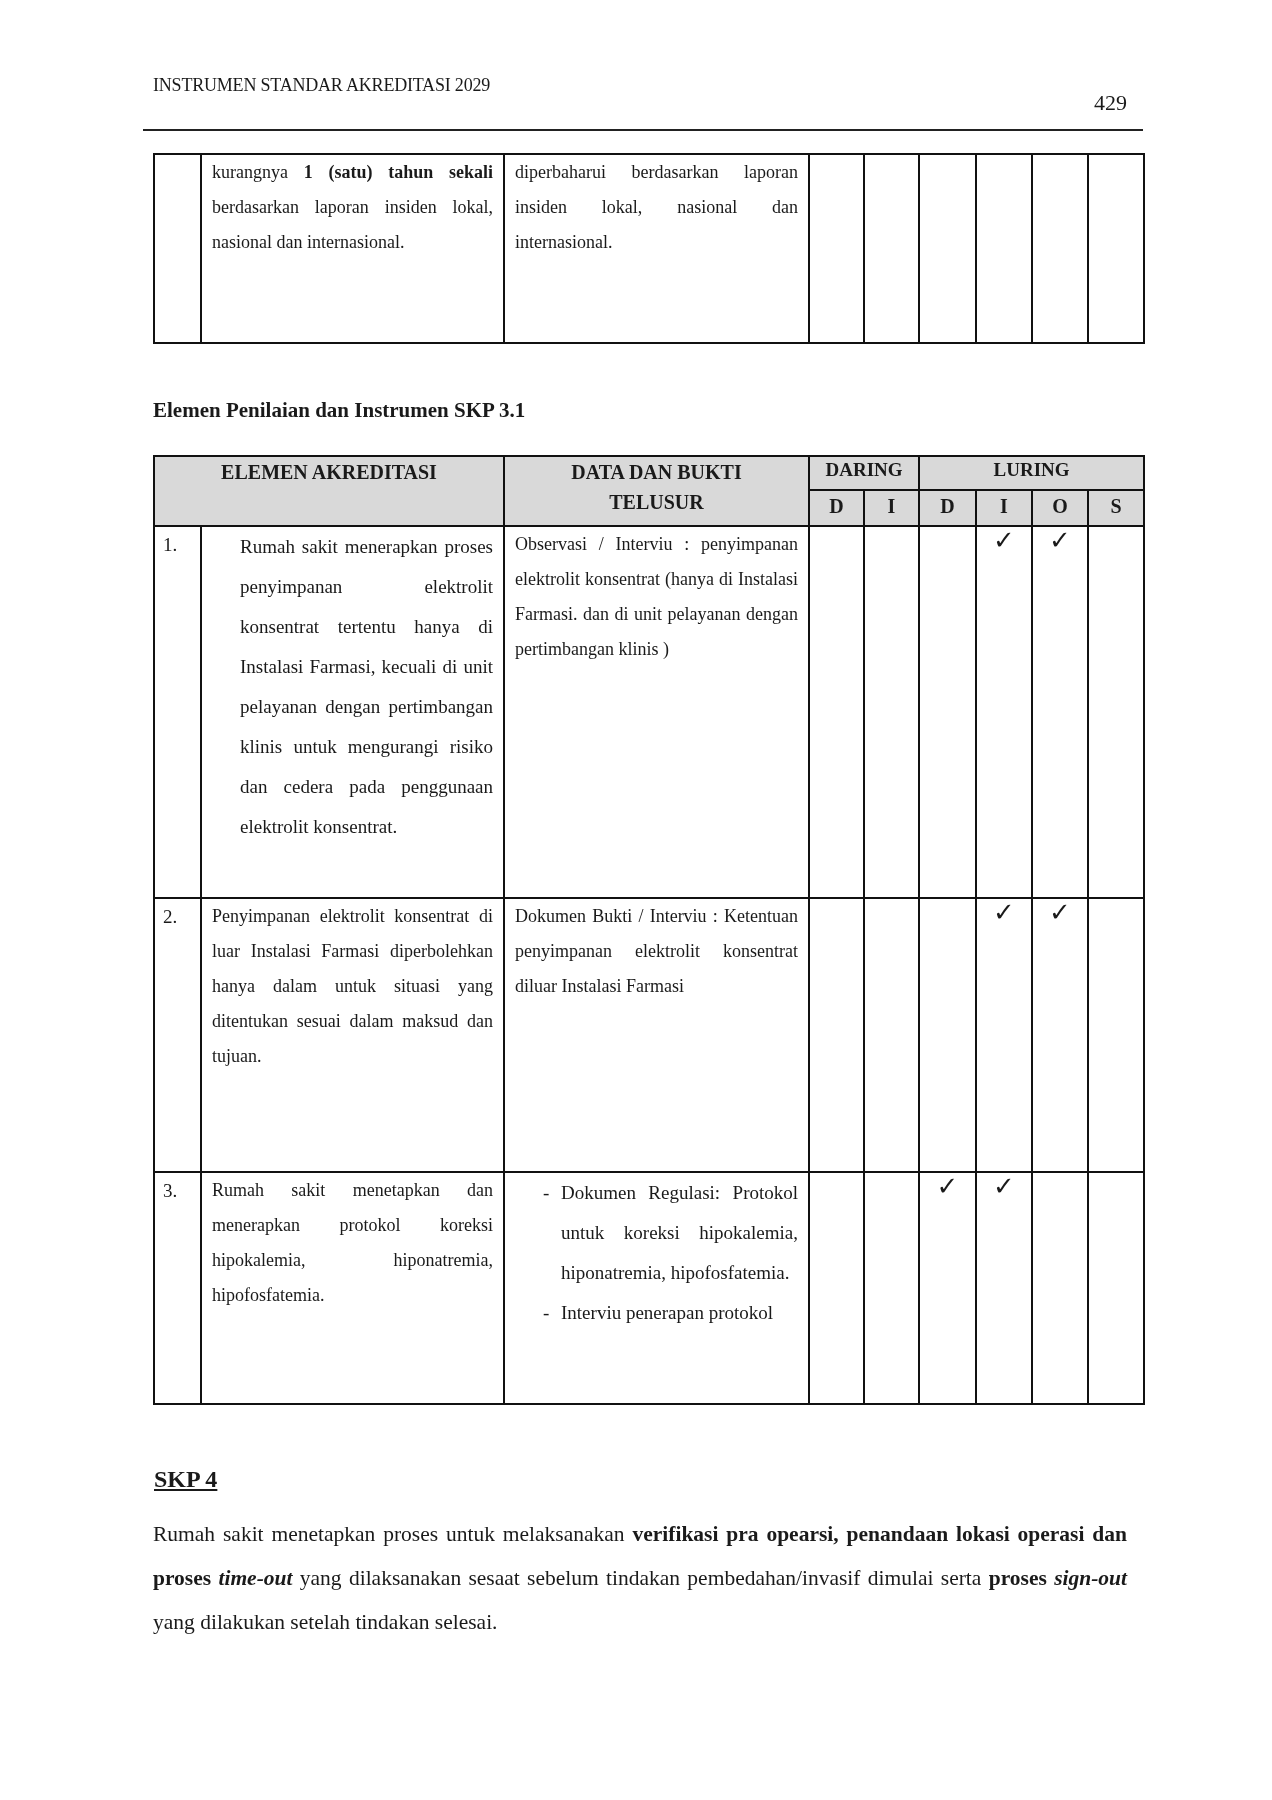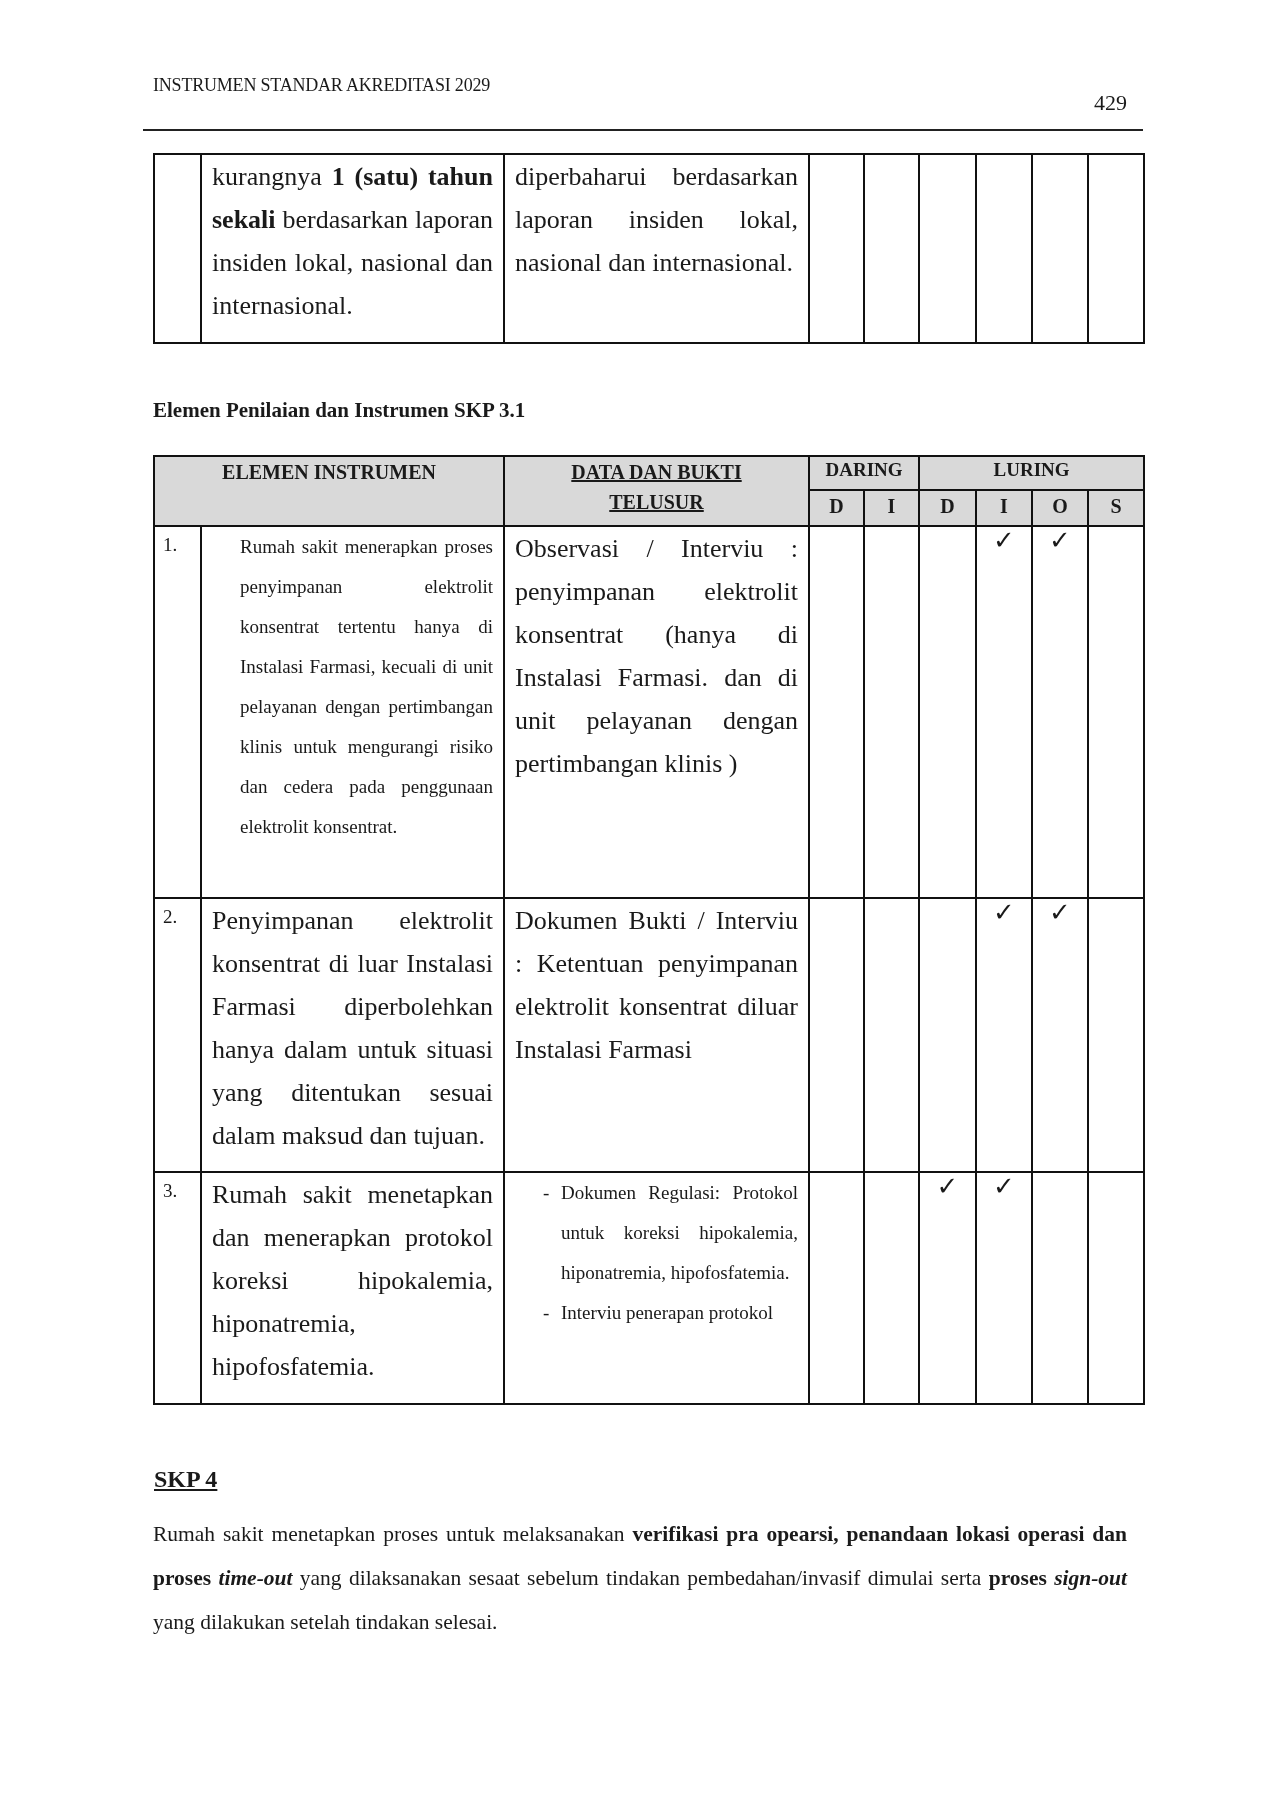--- a/index.html
+++ b/index.html
@@ -6,21 +6,21 @@
   body { width: 1272px; height: 1800px; position: relative; overflow: hidden;
          font-family: "Liberation Serif", "DejaVu Serif", serif; color: #1a1a1a; }
   .header { position: absolute; left: 153px; top: 74px; width: 990px; }
   .header .title { font-size: 18px; line-height: 22px; letter-spacing: -0.2px; }
   .header .sub { font-size: 16px; line-height: 20px; }
   .header .pageno { position: absolute; right: 16px; top: 2px; font-size: 22px; margin-top: 14px; }
   .header-rule { position: absolute; left: 143px; top: 129px; width: 1000px; height: 0; border-top: 2px solid #222; }
 
   table.grid { position: absolute; border-collapse: collapse; table-layout: fixed; }
   table.grid td, table.grid th { border: 2px solid #111; padding: 0; vertical-align: top; }
-  .cell-text { font-size: 26px; line-height: 43px; text-align: justify; padding: 0 10px 0 10px; }
+  .cell-text { font-size: 18px; line-height: 35px; text-align: justify; padding: 0 10px 0 10px; }
   .cell-text.sm { font-size: 19px; line-height: 40px; margin-left: 28px; }
   .cell-text b { font-weight: bold; }
   .num { font-size: 19px; padding: 6px 0 0 8px; line-height: 24px; }
   .chk { text-align: center; font-family: "DejaVu Sans", sans-serif; font-size: 26px; line-height: 26px; padding-top: 4px; }
   th.hd { background: #d9d9d9; font-weight: bold; font-size: 20px; text-align: center; vertical-align: middle; line-height: 30px; }
   th.hd.small { font-size: 19px; line-height: 26px; }
 
   .section-title { position: absolute; left: 153px; top: 398px; font-size: 21px; font-weight: bold; text-align: center; }
   .skp4 { position: absolute; left: 154px; top: 1466px; font-size: 24px; font-weight: bold; text-decoration: underline; }
   .para { position: absolute; left: 153px; top: 1512px; width: 974px; font-size: 21.5px; line-height: 44px; text-align: justify; }
@@ -80,22 +80,22 @@
       <col style="width:305px">
     <col style="width:55px">
       <col style="width:55px">
       <col style="width:57px">
       <col style="width:56px">
       <col style="width:56px">
       <col style="width:56px">
   </colgroup>
   <tbody>
       <tr style="height:34px">
-    <th class="hd" colspan="2" rowspan="2">ELEMEN INSTRUMEN</th>
-    <th class="hd" rowspan="2" style="padding:0 56px;text-decoration:underline;">DATA DAN BUKTI TELUSUR</th>
+    <th class="hd" colspan="2" rowspan="2">ELEMEN AKREDITASI</th>
+    <th class="hd" rowspan="2" style="padding:0 56px;">DATA DAN BUKTI TELUSUR</th>
     <th class="hd small" colspan="2">DARING</th>
     <th class="hd small" colspan="4">LURING</th>
   </tr>
   <tr style="height:36px">
     <th class="hd">D</th>
     <th class="hd">I</th>
     <th class="hd">D</th>
     <th class="hd">I</th>
     <th class="hd">O</th>
     <th class="hd">S</th>

